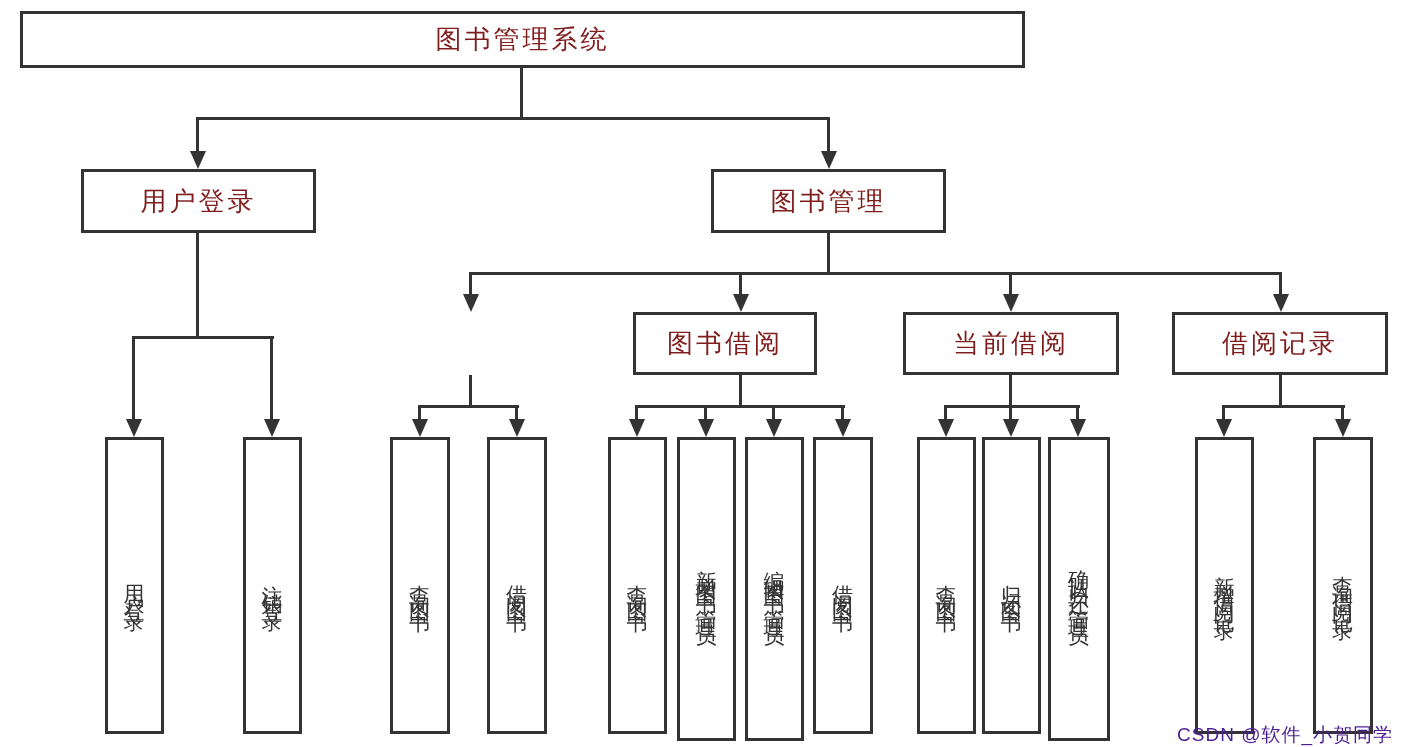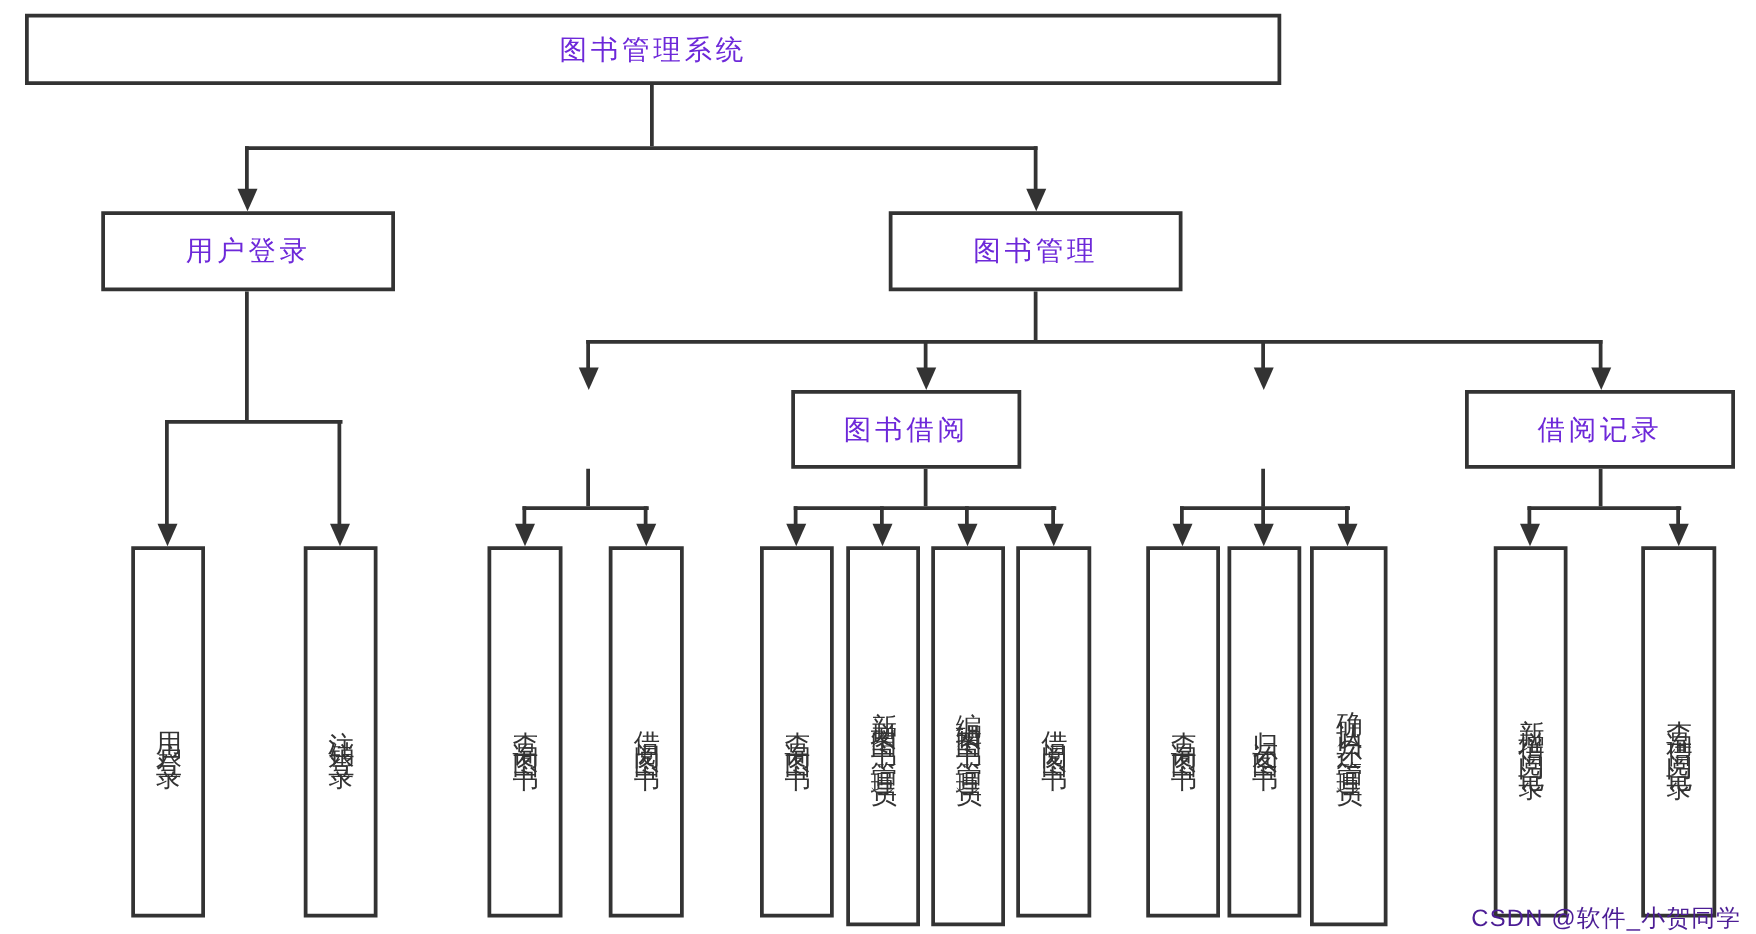--- a/index.html
+++ b/index.html
@@ -25,23 +25,23 @@
   }
   
   .box {
     position: absolute;
     box-sizing: border-box;
     border: 3px solid #333333;
     background: #ffffff;
     display: flex; align-items: center; justify-content: center;
   }
   .box > span {
-    font-size: 22px;
+    font-size: 26px;
     letter-spacing: 3px;
-    color: #6d28d9;
+    color: #7f1d1d;
     white-space: nowrap;
   }
   
   .col {
     position: absolute;
     box-sizing: border-box;
     border: 3px solid #333333;
     background: #ffffff;
     display: flex; align-items: center; justify-content: center;
     top: 437px; width: 59px; height: 297px;
@@ -134,20 +134,23 @@
   <div class="box" style="left:81px;top:169px;width:235px;height:64px">
     <span>用户登录</span>
   </div>
   <div class="box" style="left:711px;top:169px;width:235px;height:64px">
     <span>图书管理</span>
   </div>
 
   <div class="box" style="left:633px;top:312px;width:184px;height:63px">
     <span>图书借阅</span>
   </div>
+  <div class="box" style="left:903px;top:312px;width:216px;height:63px">
+    <span>当前借阅</span>
+  </div>
   <div class="box" style="left:1172px;top:312px;width:216px;height:63px">
     <span>借阅记录</span>
   </div>
 
   <div class="col" style="left:105px">
     <span>用户登录</span>
   </div>
   <div class="col" style="left:243px">
     <span>注销登录</span>
   </div>

